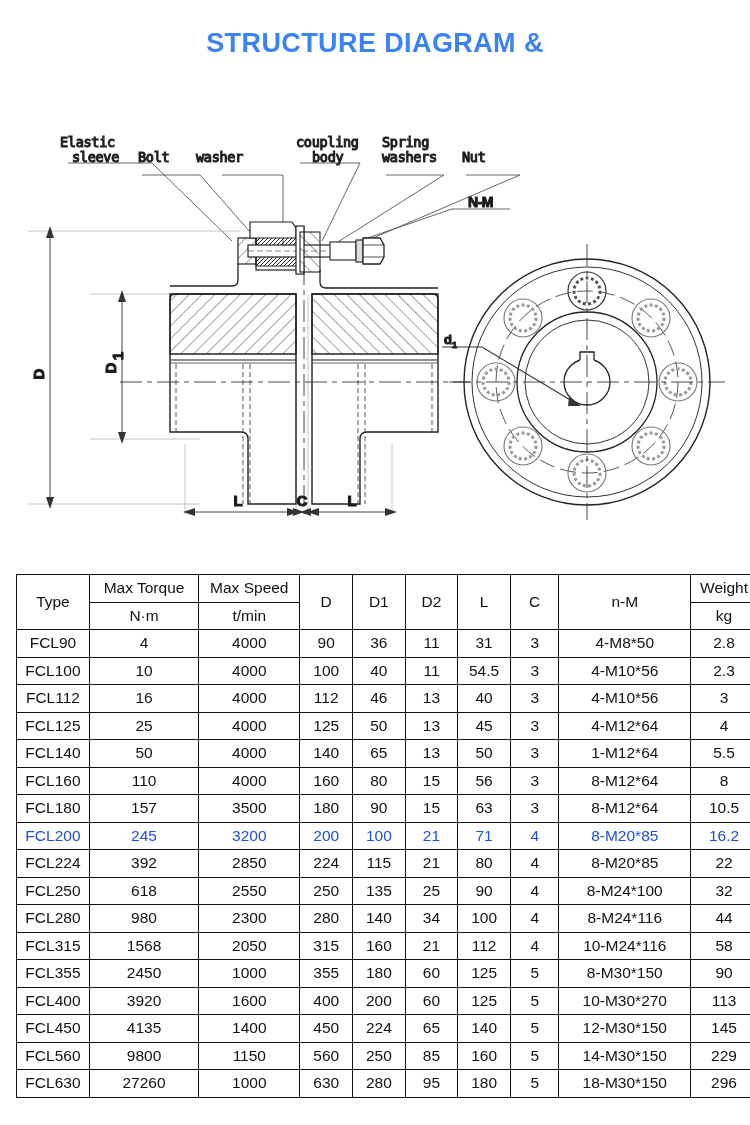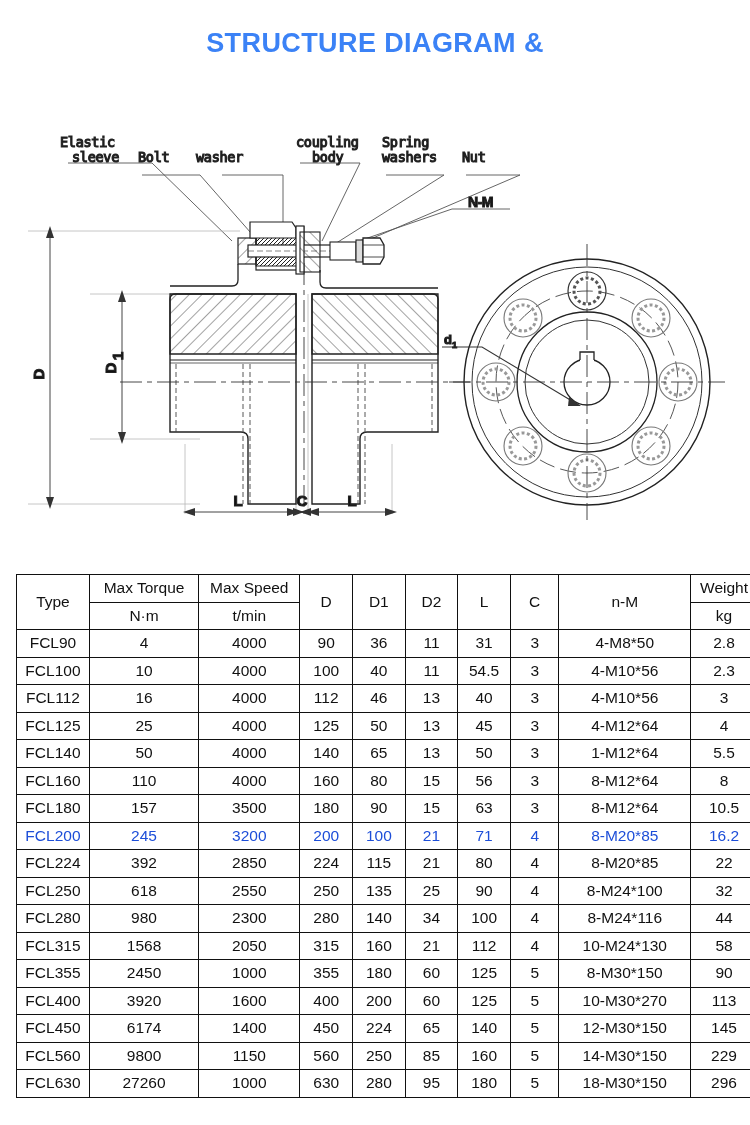--- a/index.html
+++ b/index.html
@@ -465,21 +465,21 @@
         </tr>
         <tr>
           <td>FCL315</td>
           <td>1568</td>
           <td>2050</td>
           <td>315</td>
           <td>160</td>
           <td>21</td>
           <td>112</td>
           <td>4</td>
-          <td>10-M24*130</td>
+          <td>10-M24*116</td>
           <td>58</td>
         </tr>
         <tr>
           <td>FCL355</td>
           <td>2450</td>
           <td>1000</td>
           <td>355</td>
           <td>180</td>
           <td>60</td>
           <td>125</td>
@@ -494,21 +494,21 @@
           <td>400</td>
           <td>200</td>
           <td>60</td>
           <td>125</td>
           <td>5</td>
           <td>10-M30*270</td>
           <td>113</td>
         </tr>
         <tr>
           <td>FCL450</td>
-          <td>6174</td>
+          <td>4135</td>
           <td>1400</td>
           <td>450</td>
           <td>224</td>
           <td>65</td>
           <td>140</td>
           <td>5</td>
           <td>12-M30*150</td>
           <td>145</td>
         </tr>
         <tr>

